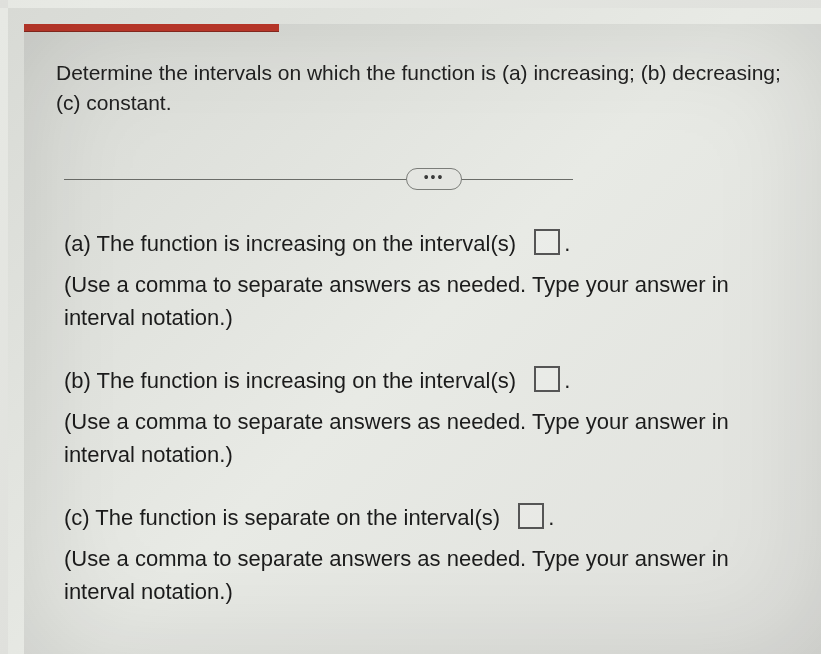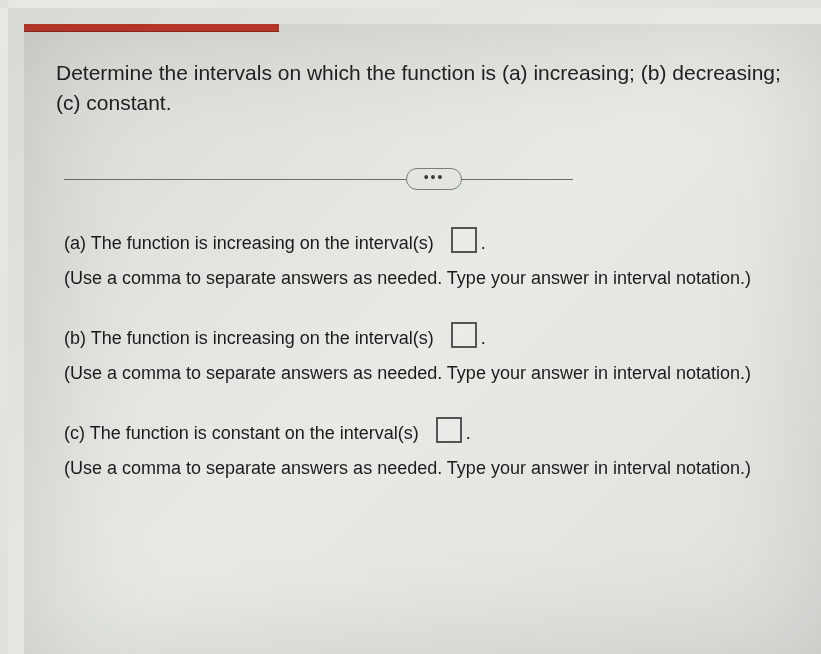--- a/index.html
+++ b/index.html
@@ -57,21 +57,21 @@
     cursor: pointer;
   }
   .divider-pill .dots {
     letter-spacing: 2px;
     font-size: 14px;
     color: #3a3a3a;
     line-height: 1;
     transform: translateY(-2px);
   }
   .part {
-    font-size: 18px;
+    font-size: 22px;
     line-height: 1.5;
     color: #1c1c1c;
     margin-bottom: 30px;
   }
   .part .hint {
     display: block;
   }
   .answer-box {
     display: inline-block;
     width: 26px;
@@ -112,20 +112,20 @@
     <span class="hint">(Use a comma to separate answers as needed. Type your answer in interval notation.)</span>
   </div>
 
   <div class="part">
     <span>(b) The function is increasing on the interval(s)</span>
     <span class="answer-box"></span><span class="period">.</span>
     <span class="hint">(Use a comma to separate answers as needed. Type your answer in interval notation.)</span>
   </div>
 
   <div class="part">
-    <span>(c) The function is constant on the interval(s)</span>
+    <span>(c) The function is separate on the interval(s)</span>
     <span class="answer-box"></span><span class="period">.</span>
     <span class="hint">(Use a comma to separate answers as needed. Type your answer in interval notation.)</span>
   </div>
 
 </div>
 
 <div class="vignette"></div>
 
 </body></html>

